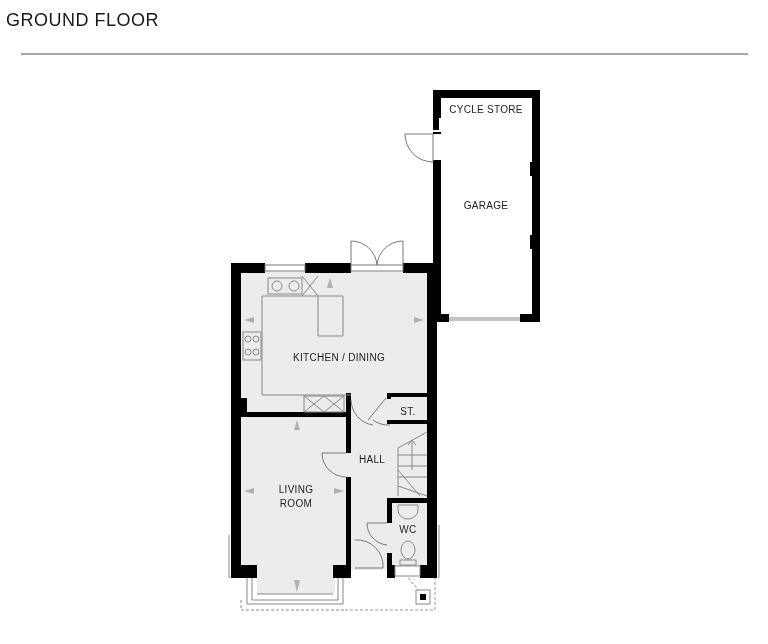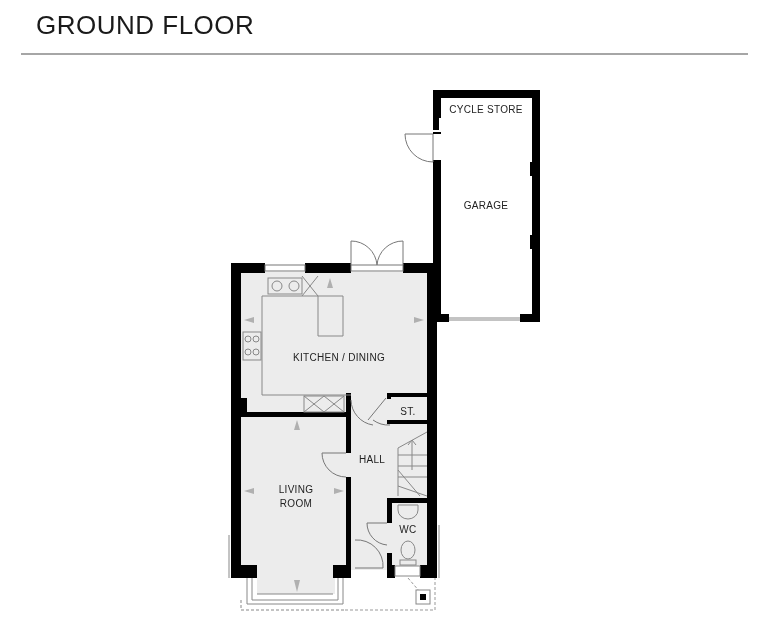--- a/index.html
+++ b/index.html
@@ -1,17 +1,17 @@
 <!DOCTYPE html>
 <html><head>
 <meta charset="utf-8">
 <style>
   html, body { margin: 0; padding: 0; background: #ffffff; }
   body { width: 768px; height: 644px; position: relative; overflow: hidden; font-family: "Liberation Sans", "DejaVu Sans", sans-serif; }
-  .title { position: absolute; left: 36px; top: 10px; font-size: 26px; letter-spacing: 0.5px; color: #1a1a1a; font-weight: normal; text-align: right; }
+  .title { position: absolute; left: 6px; top: 10px; font-size: 18px; letter-spacing: 0.5px; color: #1a1a1a; font-weight: normal; text-align: right; }
   .rule { position: absolute; left: 21px; top: 53px; width: 727px; height: 2px; background: #a6a6a6; }
   svg.plan { position: absolute; left: 0; top: 0; }
   .lbl { font-family: "Liberation Sans", "DejaVu Sans", sans-serif; font-size: 10px; fill: #222; letter-spacing: 0.3px; }
 </style>
 </head>
 <body>
 
 <div class="title">GROUND FLOOR</div>
 <div class="rule"></div>
 

